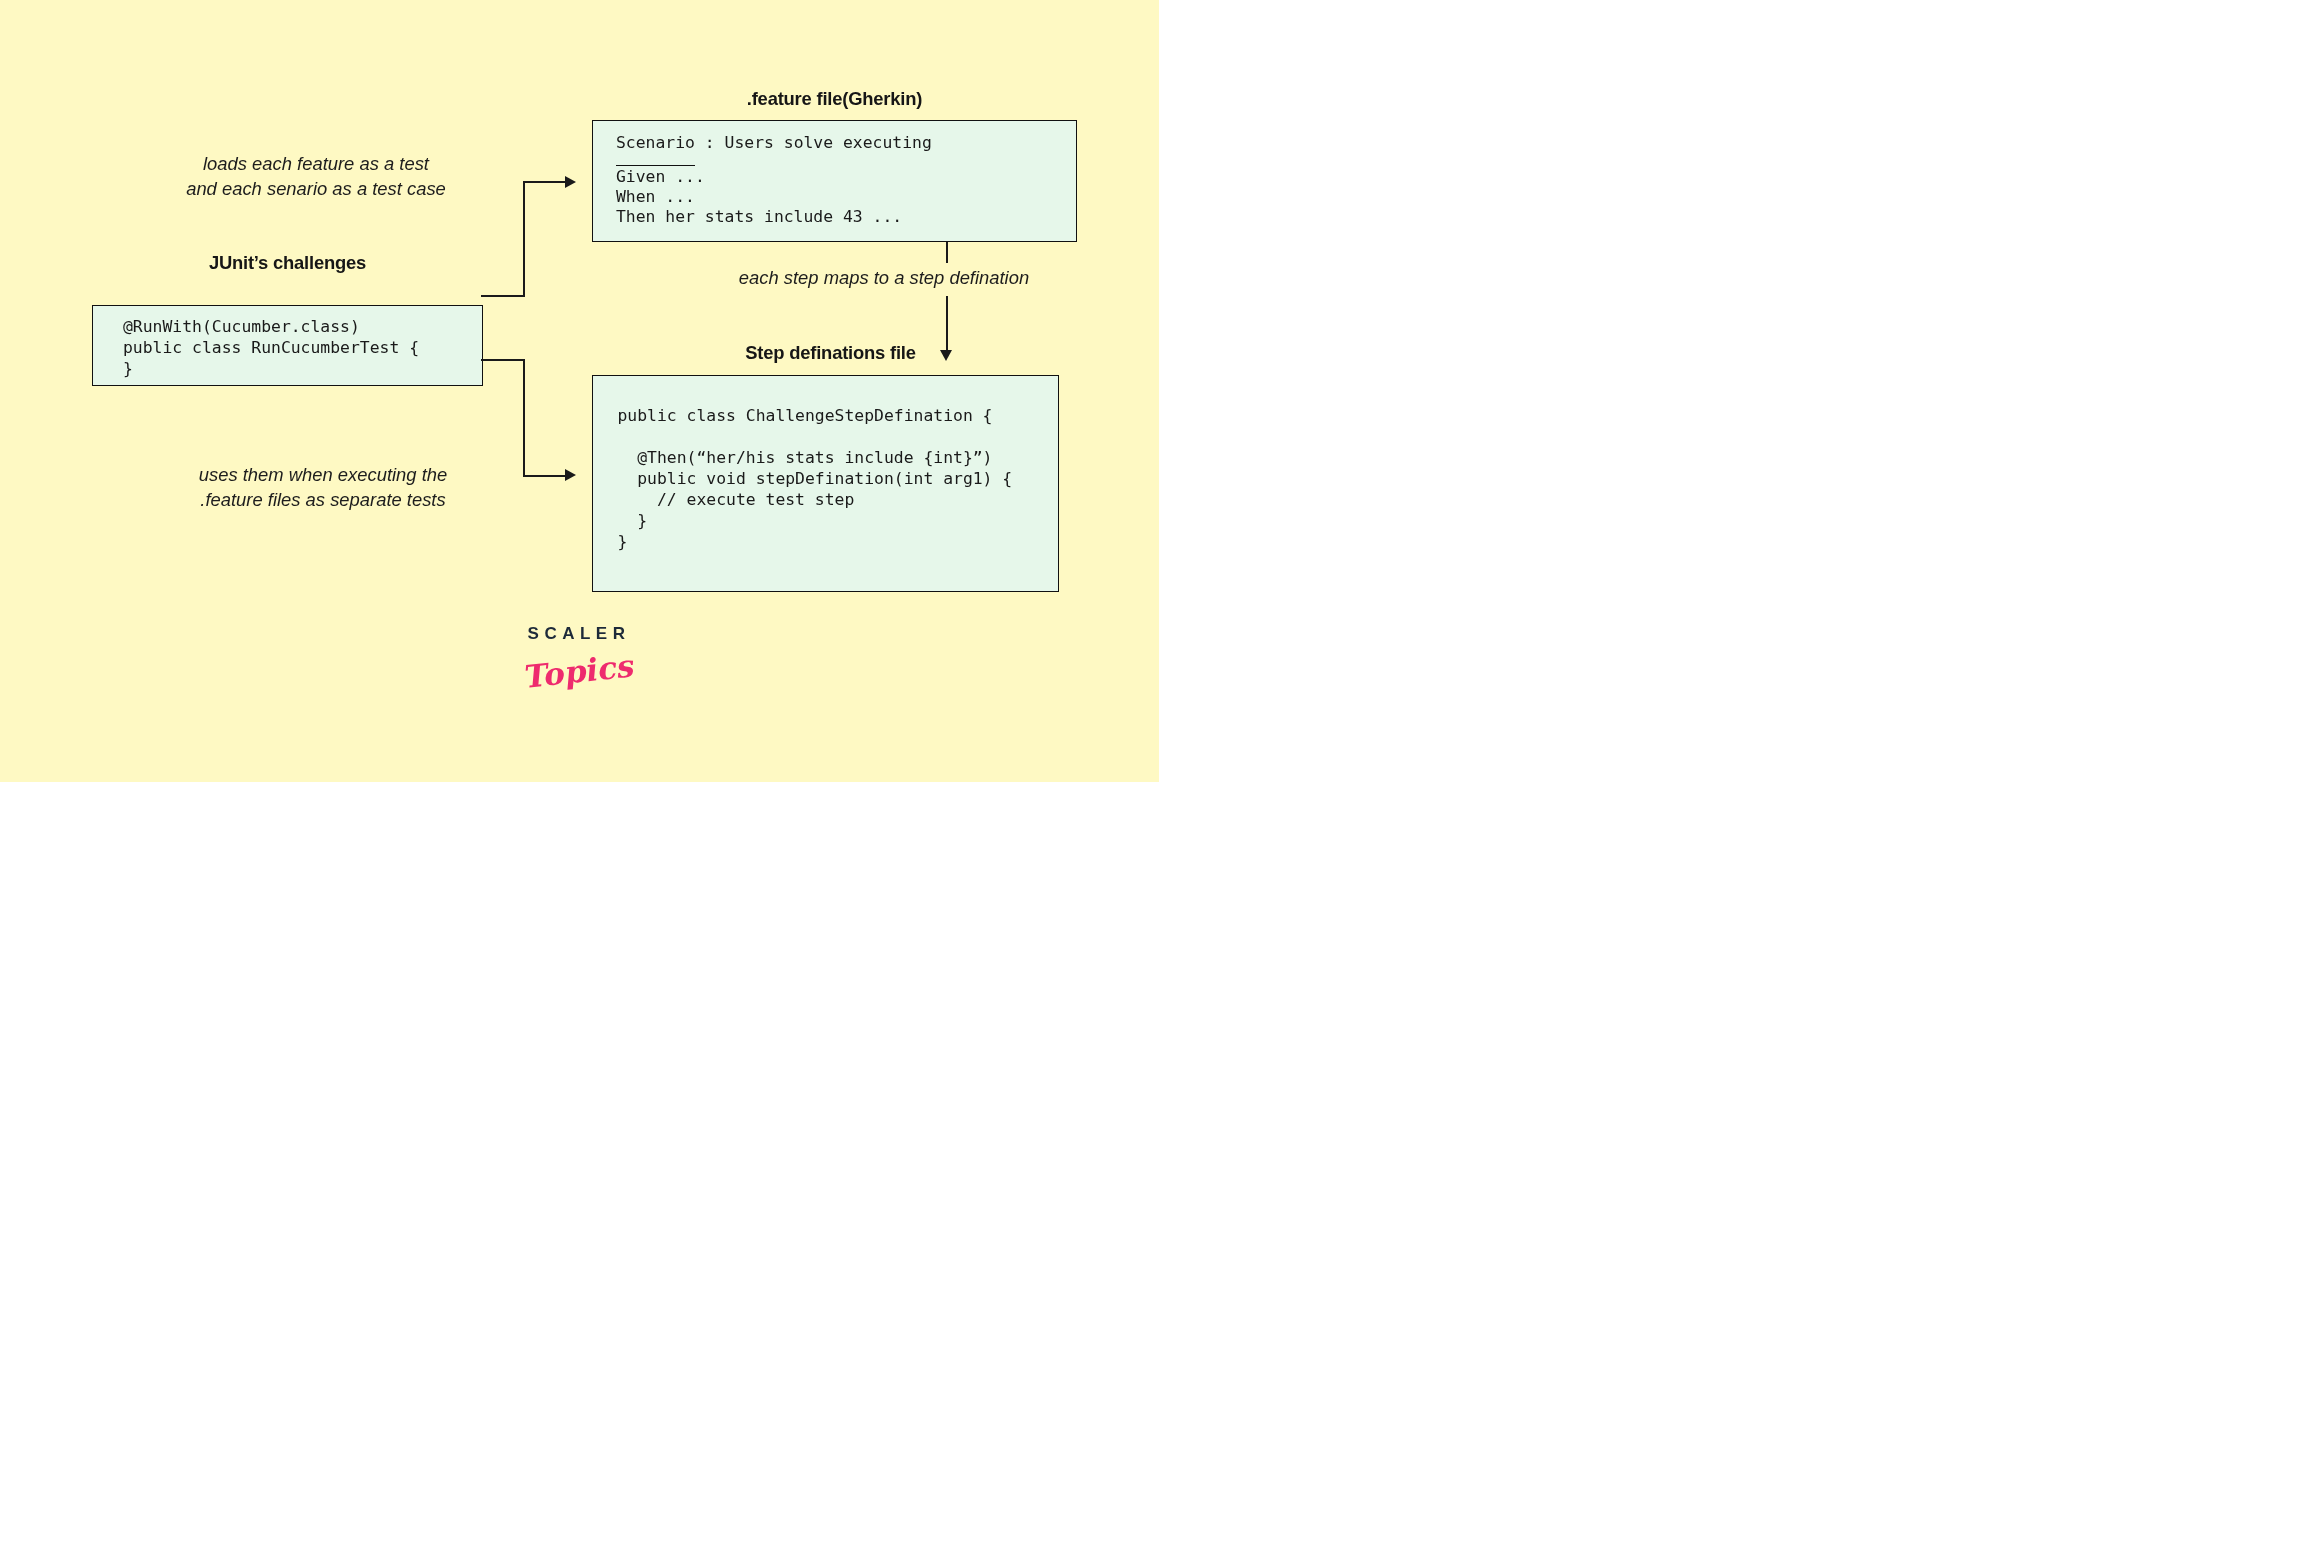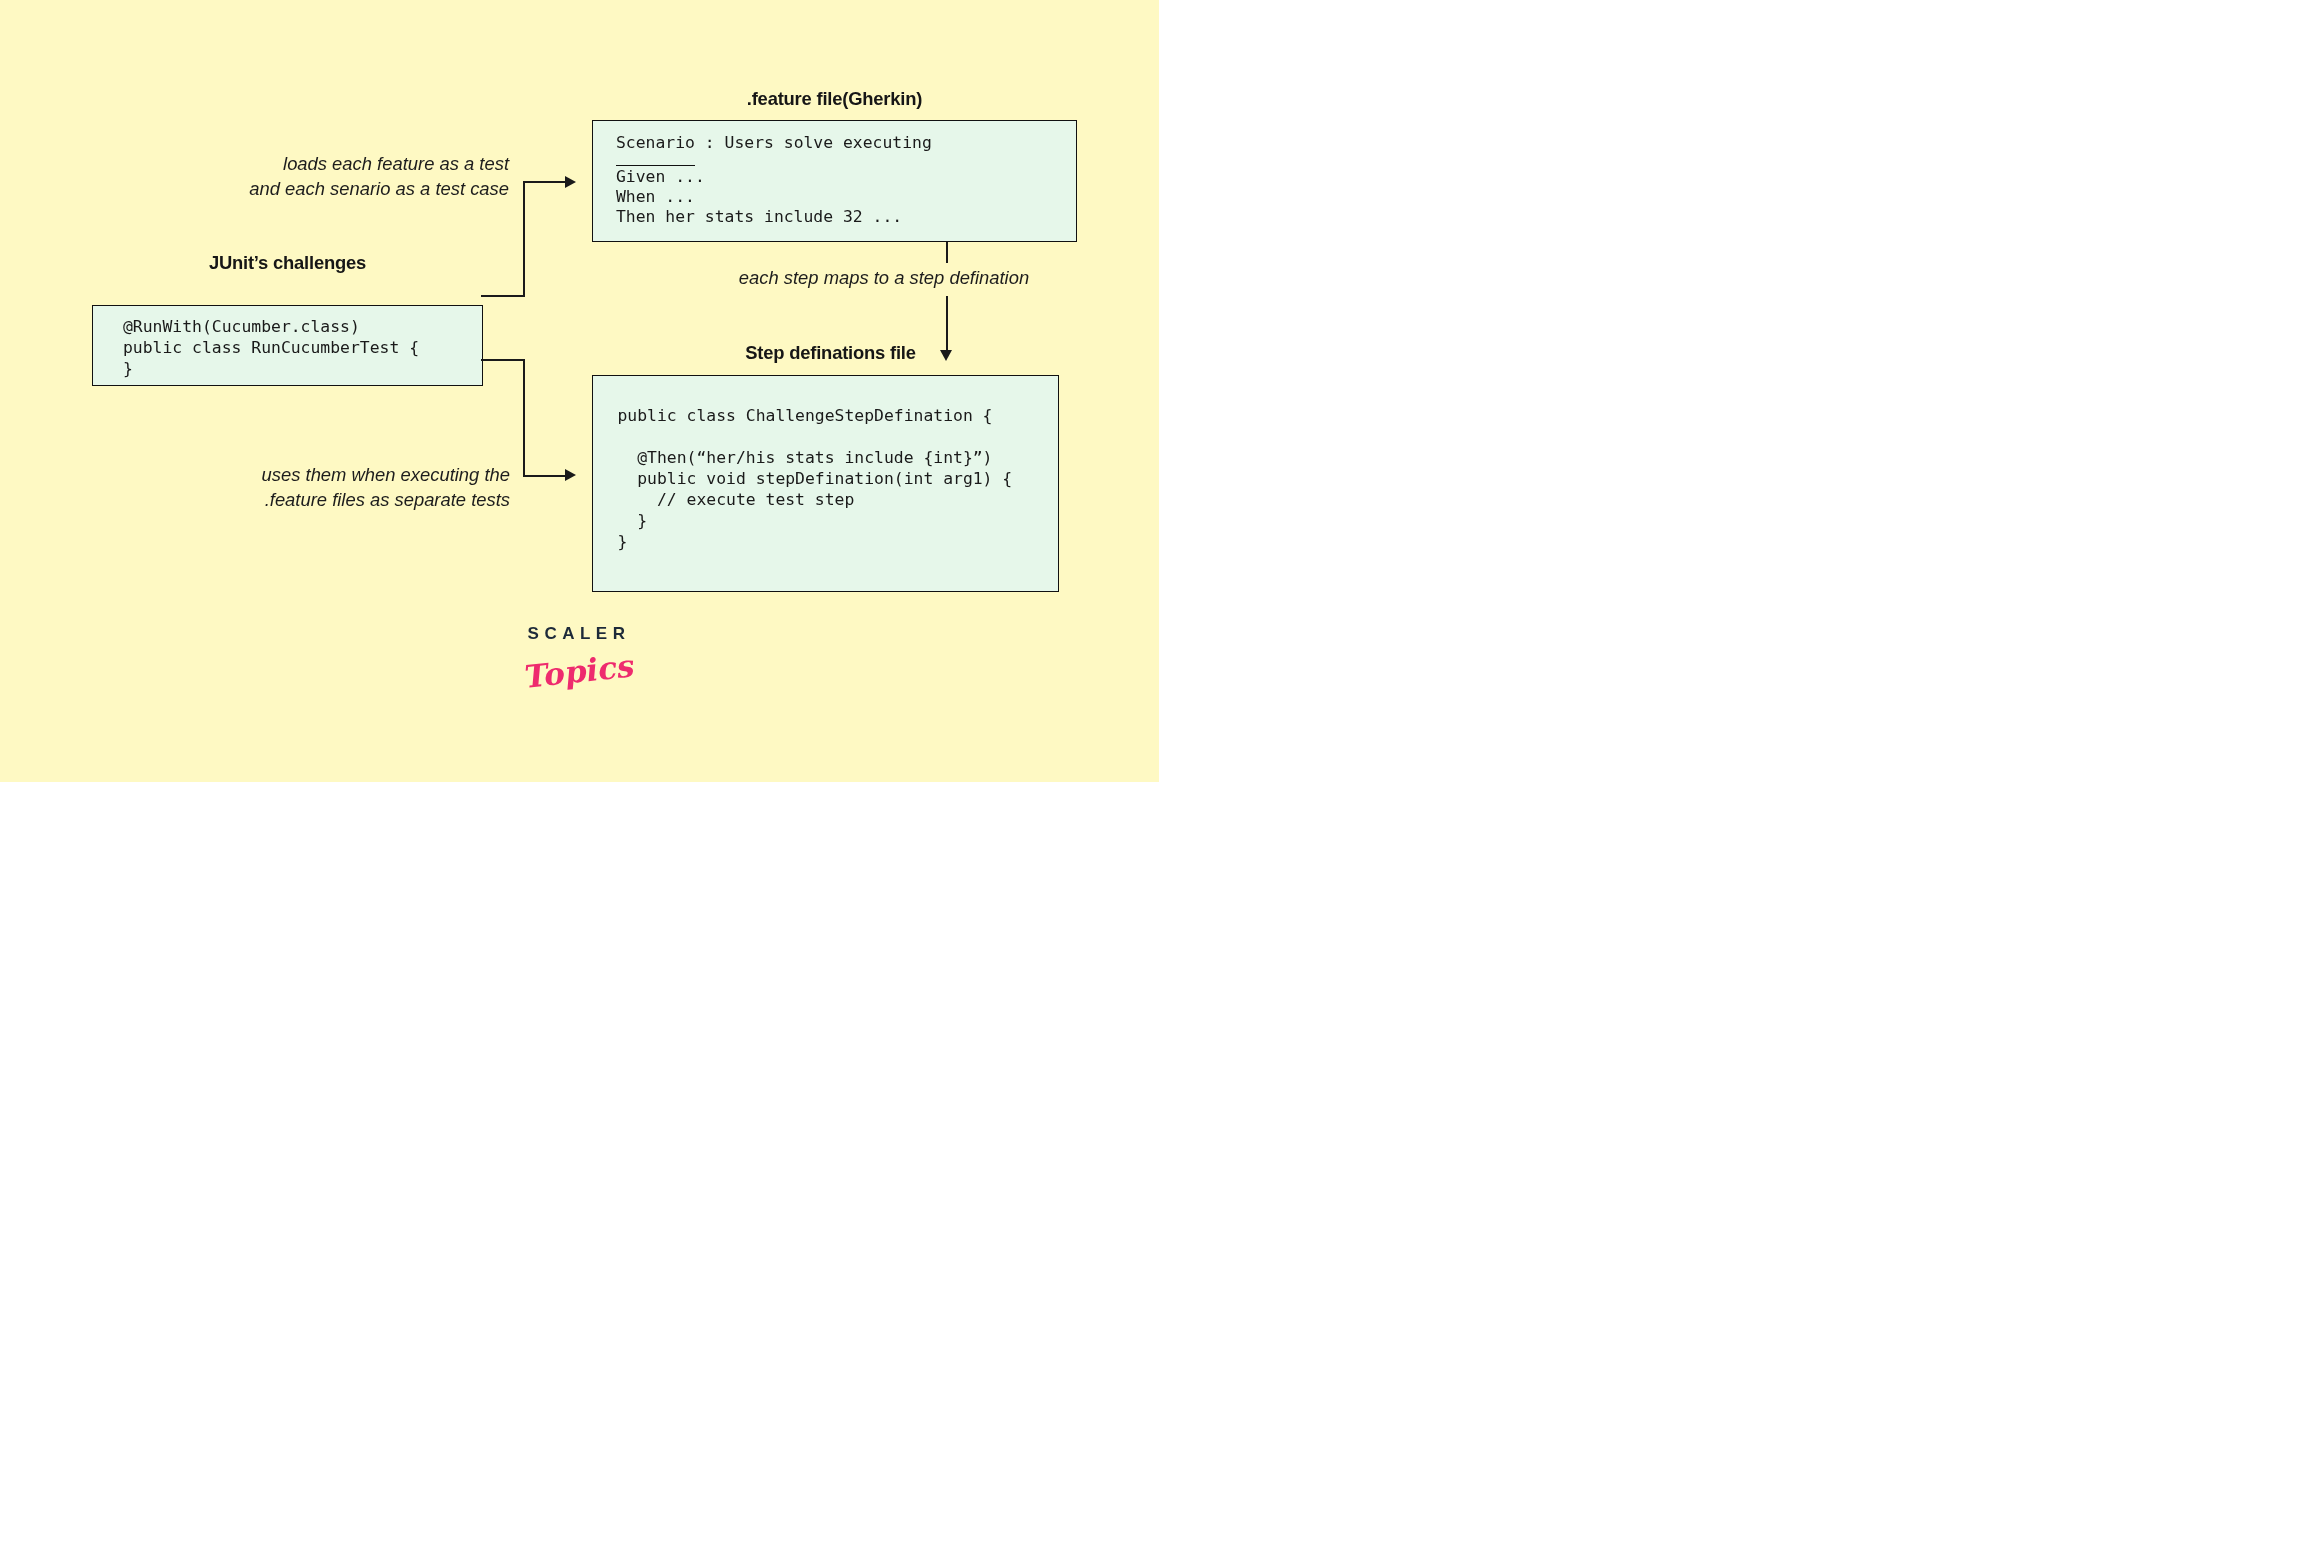--- a/index.html
+++ b/index.html
@@ -47,21 +47,21 @@
     padding-bottom: 13px;
   }
   .annotation {
     position: absolute;
     font-style: italic;
     font-size: 18.4px;
     line-height: 25px;
     color: #1d1d1d;
     white-space: pre-line;
   }
-  .ann-right { text-align: right; }
+  .ann-right { text-align: center; }
   .ann-center { text-align: center; }
   .line {
     position: absolute;
     background: #1a1a1a;
   }
   .arrow-right {
     position: absolute;
     width: 0; height: 0;
     border-top: 6.5px solid transparent;
     border-bottom: 6.5px solid transparent;
@@ -96,21 +96,21 @@
 </head>
 <body>
 
 <div class="canvas">
 
   <div class="box-title" style="left:592px; top:88px; width:485px;">.feature file(Gherkin)</div>
   <div class="box" style="left:592px; top:120px; width:485px; height:122px; padding:11.6px 6.8px 0 23px;">
     <div class="feature-line scenario-line"><span class="kw-underline">Scenario</span><span> : Users solve executing</span></div>
     <div class="feature-line">Given ...</div>
     <div class="feature-line">When ...</div>
-    <div class="feature-line">Then her stats include 32 ...</div>
+    <div class="feature-line">Then her stats include 43 ...</div>
   </div>
 
   <div class="box-title" style="left:92px; top:252px; width:391px;">JUnit’s challenges</div>
   <div class="box" style="left:92px; top:305px; width:391px; height:81px; padding:10px 0 0 30px;">
     <pre class="code">@RunWith(Cucumber.class)
 public class RunCucumberTest {
 }</pre>
   </div>
 
   <div class="box-title" style="left:592px; top:342px; width:477px;">Step definations file</div>

